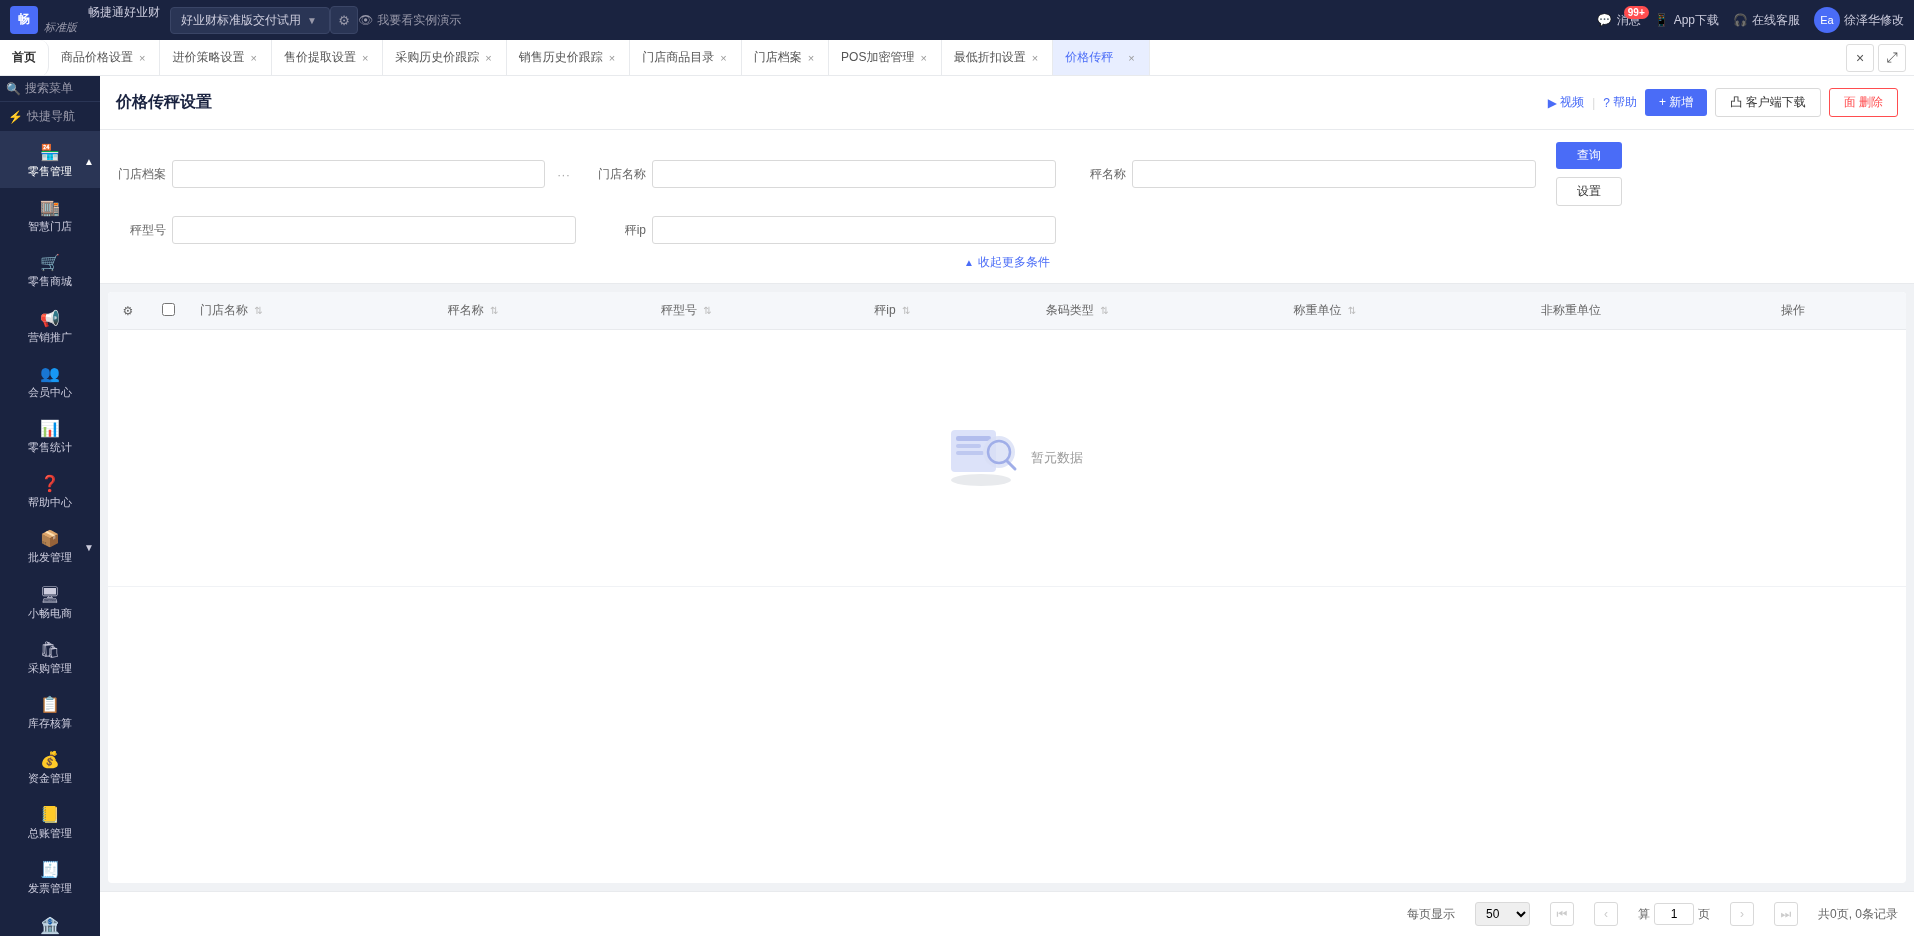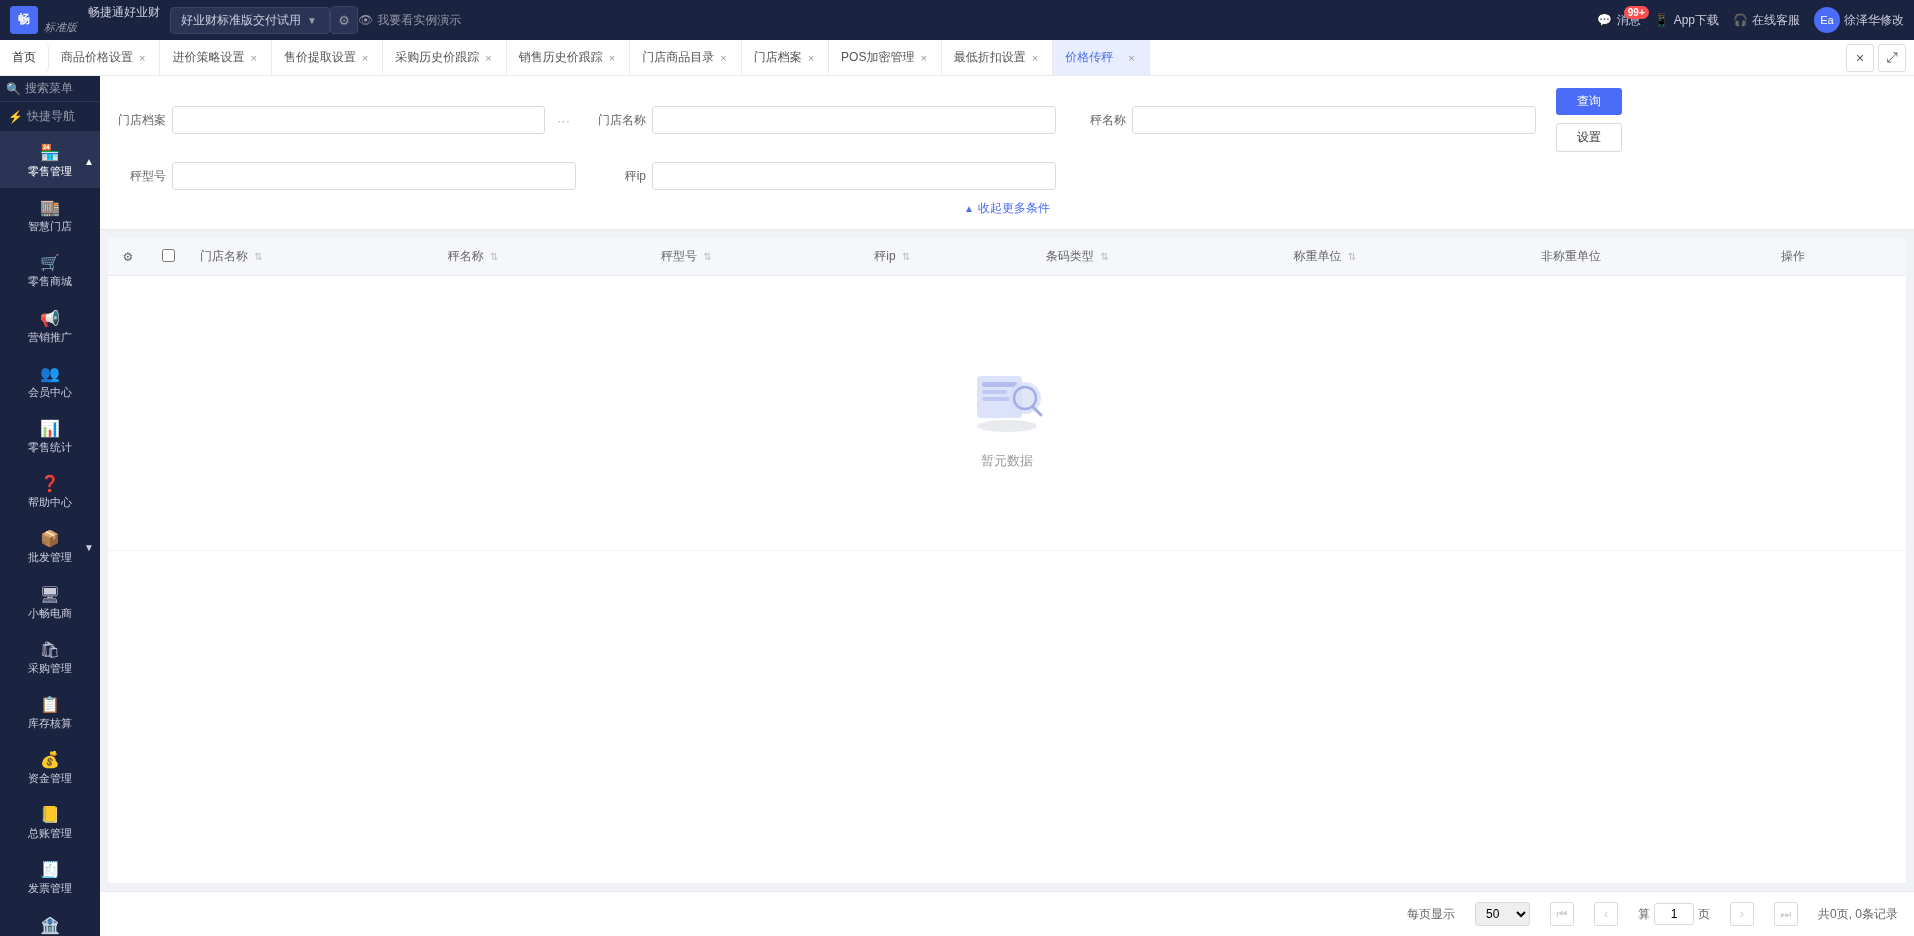--- a/index.html
+++ b/index.html
@@ -20,21 +20,21 @@
     .top-right-item { display: flex; align-items: center; gap: 4px; color: #ccd; font-size: 12px; cursor: pointer; position: relative; }
     .badge { background: #ff4d4f; color: #fff; border-radius: 10px; font-size: 10px; padding: 1px 4px; position: absolute; top: -6px; right: -8px; min-width: 18px; text-align: center; font-weight: bold; }
     .user-area { display: flex; align-items: center; gap: 4px; color: #ccd; font-size: 12px; cursor: pointer; }
     .user-avatar { width: 26px; height: 26px; background: #4a6cf7; border-radius: 50%; display: flex; align-items: center; justify-content: center; color: #fff; font-size: 11px; }
 
     
     .tabs-bar { background: #fff; border-bottom: 1px solid #e8eaed; display: flex; align-items: center; height: 36px; flex-shrink: 0; overflow: hidden; }
     .tab-item { padding: 0 12px; height: 36px; display: flex; align-items: center; gap: 4px; font-size: 12px; color: #555; cursor: pointer; white-space: nowrap; border-right: 1px solid #e8eaed; flex-shrink: 0; }
     .tab-item.active { background: #e8eeff; color: #4a6cf7; font-weight: 400; gap: 13px; }
     .tab-close { color: #999; font-size: 11px; cursor: pointer; padding: 0 2px; }
-    .tab-home { color: #333; font-weight: 400; border-radius: 9px; }
+    .tab-home { color: #333; font-weight: 700; border-radius: 9px; }
     .tabs-actions { margin-left: auto; display: flex; align-items: center; padding-right: 8px; gap: 4px; }
     .tabs-action-btn { width: 28px; height: 28px; display: flex; align-items: center; justify-content: center; border: 1px solid #ddd; border-radius: 3px; cursor: pointer; color: #555; font-size: 14px; }
 
     
     .main-layout { display: flex; flex: 1; overflow: hidden; }
 
     
     .sidebar { width: 100px; background: #1a2340; color: #ccd; flex-shrink: 0; display: flex; flex-direction: column; overflow-y: auto; }
     .sidebar-search-item { display: flex; align-items: center; gap: 4px; color: #99a; font-size: 12px; padding: 4px 6px; cursor: pointer; }
     .sidebar-quick-nav { display: flex; align-items: center; gap: 4px; color: #99a; font-size: 12px; padding: 6px 8px; border-bottom: 1px solid #2a3555; cursor: pointer; }
@@ -74,21 +74,21 @@
     .table-container { flex: 1; background: #fff; margin: 8px; border-radius: 4px; overflow: auto; }
     table { width: 100%; border-collapse: collapse; }
     thead tr { background: #f5f7fa; }
     thead th { padding: 10px 12px; font-size: 12px; color: #666; font-weight: 500; border-bottom: 1px solid #e8eaed; text-align: left; white-space: nowrap; }
     thead th .sort-icon { color: #bbb; font-size: 10px; margin-left: 3px; }
     tbody td { padding: 10px 12px; font-size: 12px; color: #333; border-bottom: 1px solid #f0f2f5; }
     .checkbox-col { width: 40px; text-align: center; }
     .gear-col { width: 40px; text-align: center; cursor: pointer; }
 
     
-    .empty-state { display: flex; flex-direction: column; align-items: center; justify-content: center; padding: 80px 8px; flex: 1; }
+    .empty-state { display: flex; flex-direction: row; align-items: center; justify-content: center; padding: 80px 8px; flex: 1; }
     .empty-icon { width: 100px; height: 80px; position: relative; margin-bottom: 16px; }
     .empty-text { color: #999; font-size: 13px; }
 
     
     .pagination { background: #fff; padding: 10px 16px; display: flex; align-items: center; justify-content: flex-end; gap: 20px; border-top: 1px solid #e8eaed; flex-shrink: 0; }
     .page-size-label { font-size: 12px; color: #666; }
     .page-size-select { border: 1px solid #d9d9d9; border-radius: 3px; padding: 3px 6px; font-size: 12px; }
     .page-nav-btn { width: 24px; height: 24px; display: flex; align-items: center; justify-content: center; border: 1px solid #d9d9d9; border-radius: 3px; cursor: pointer; font-size: 12px; color: #555; background: #fff; }
     .page-nav-btn:disabled, .page-nav-btn.disabled { color: #ccc; cursor: not-allowed; }
     .page-info { font-size: 12px; color: #666; display: flex; align-items: center; gap: 4px; }
@@ -270,20 +270,39 @@
     </div>
     <div class="sidebar-item">
       <span class="icon">🏦</span>
 
     </div>
 
   </div>
 
   <div class="content-area">
 
+    <div class="page-header">
+      <div class="page-title-row">
+        <span class="page-title">价格传秤设置</span>
+        <div class="page-actions">
+          <div class="page-action-link">
+            <span>▶</span>
+            <span>视频</span>
+          </div>
+          <span class="divider-v">|</span>
+          <div class="page-action-link">
+            <span>?</span>
+            <span>帮助</span>
+          </div>
+          <button class="btn-primary">+ 新增</button>
+          <button class="btn-default">凸 客户端下载</button>
+          <button class="btn-danger">面 删除</button>
+        </div>
+      </div>
+    </div>
 
     <div class="filter-area">
       <div class="filter-row">
         <div class="filter-item">
           <span class="filter-label">门店档案</span>
           <input class="filter-input" type="text" placeholder="" style="">
           <span class="filter-dots">···</span>
         </div>
         <div class="filter-item">
           <span class="filter-label">门店名称</span>

